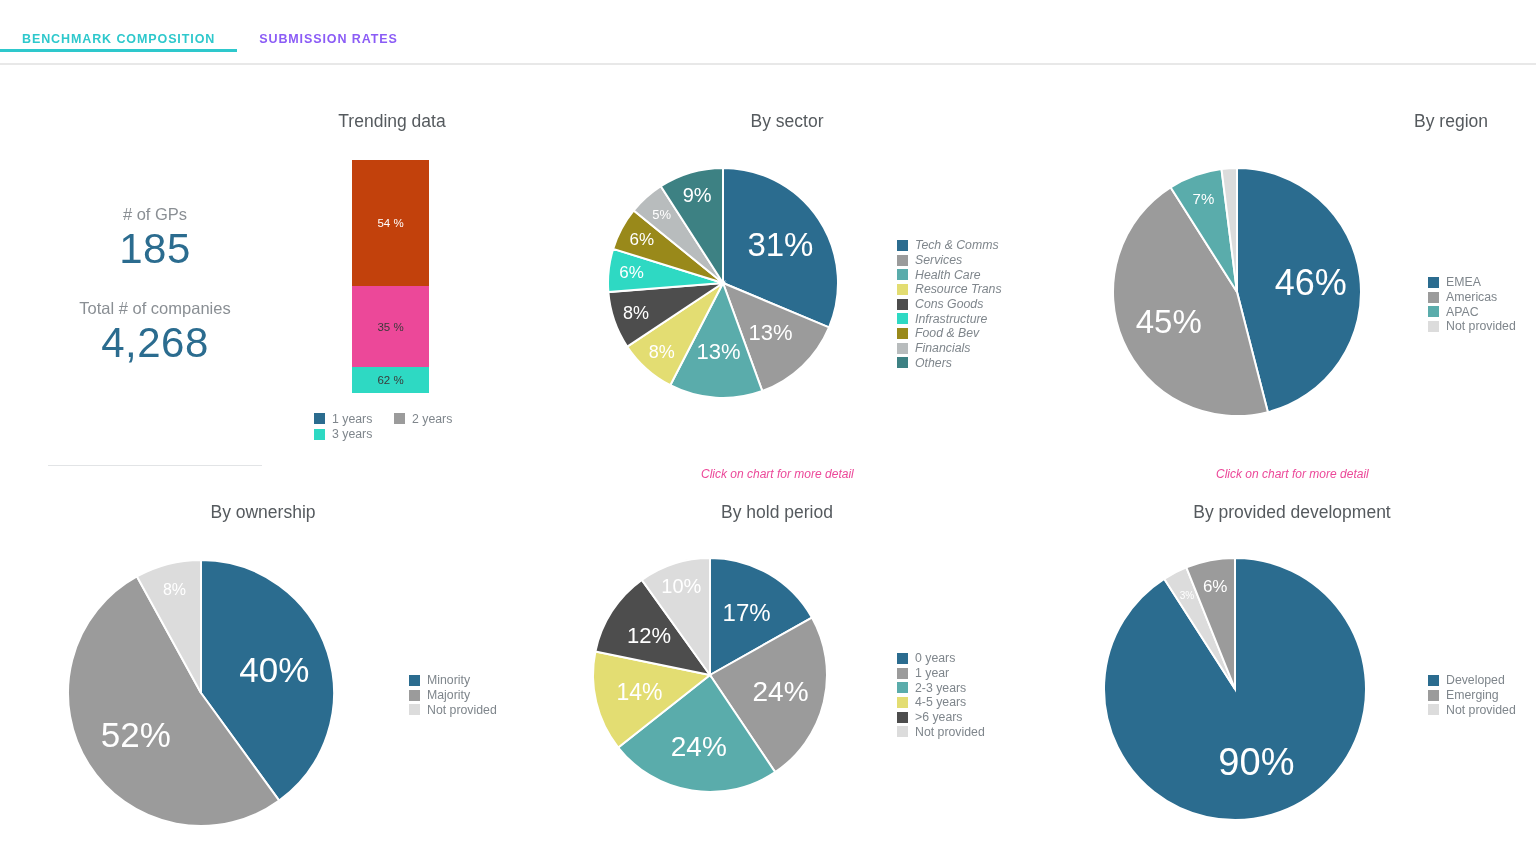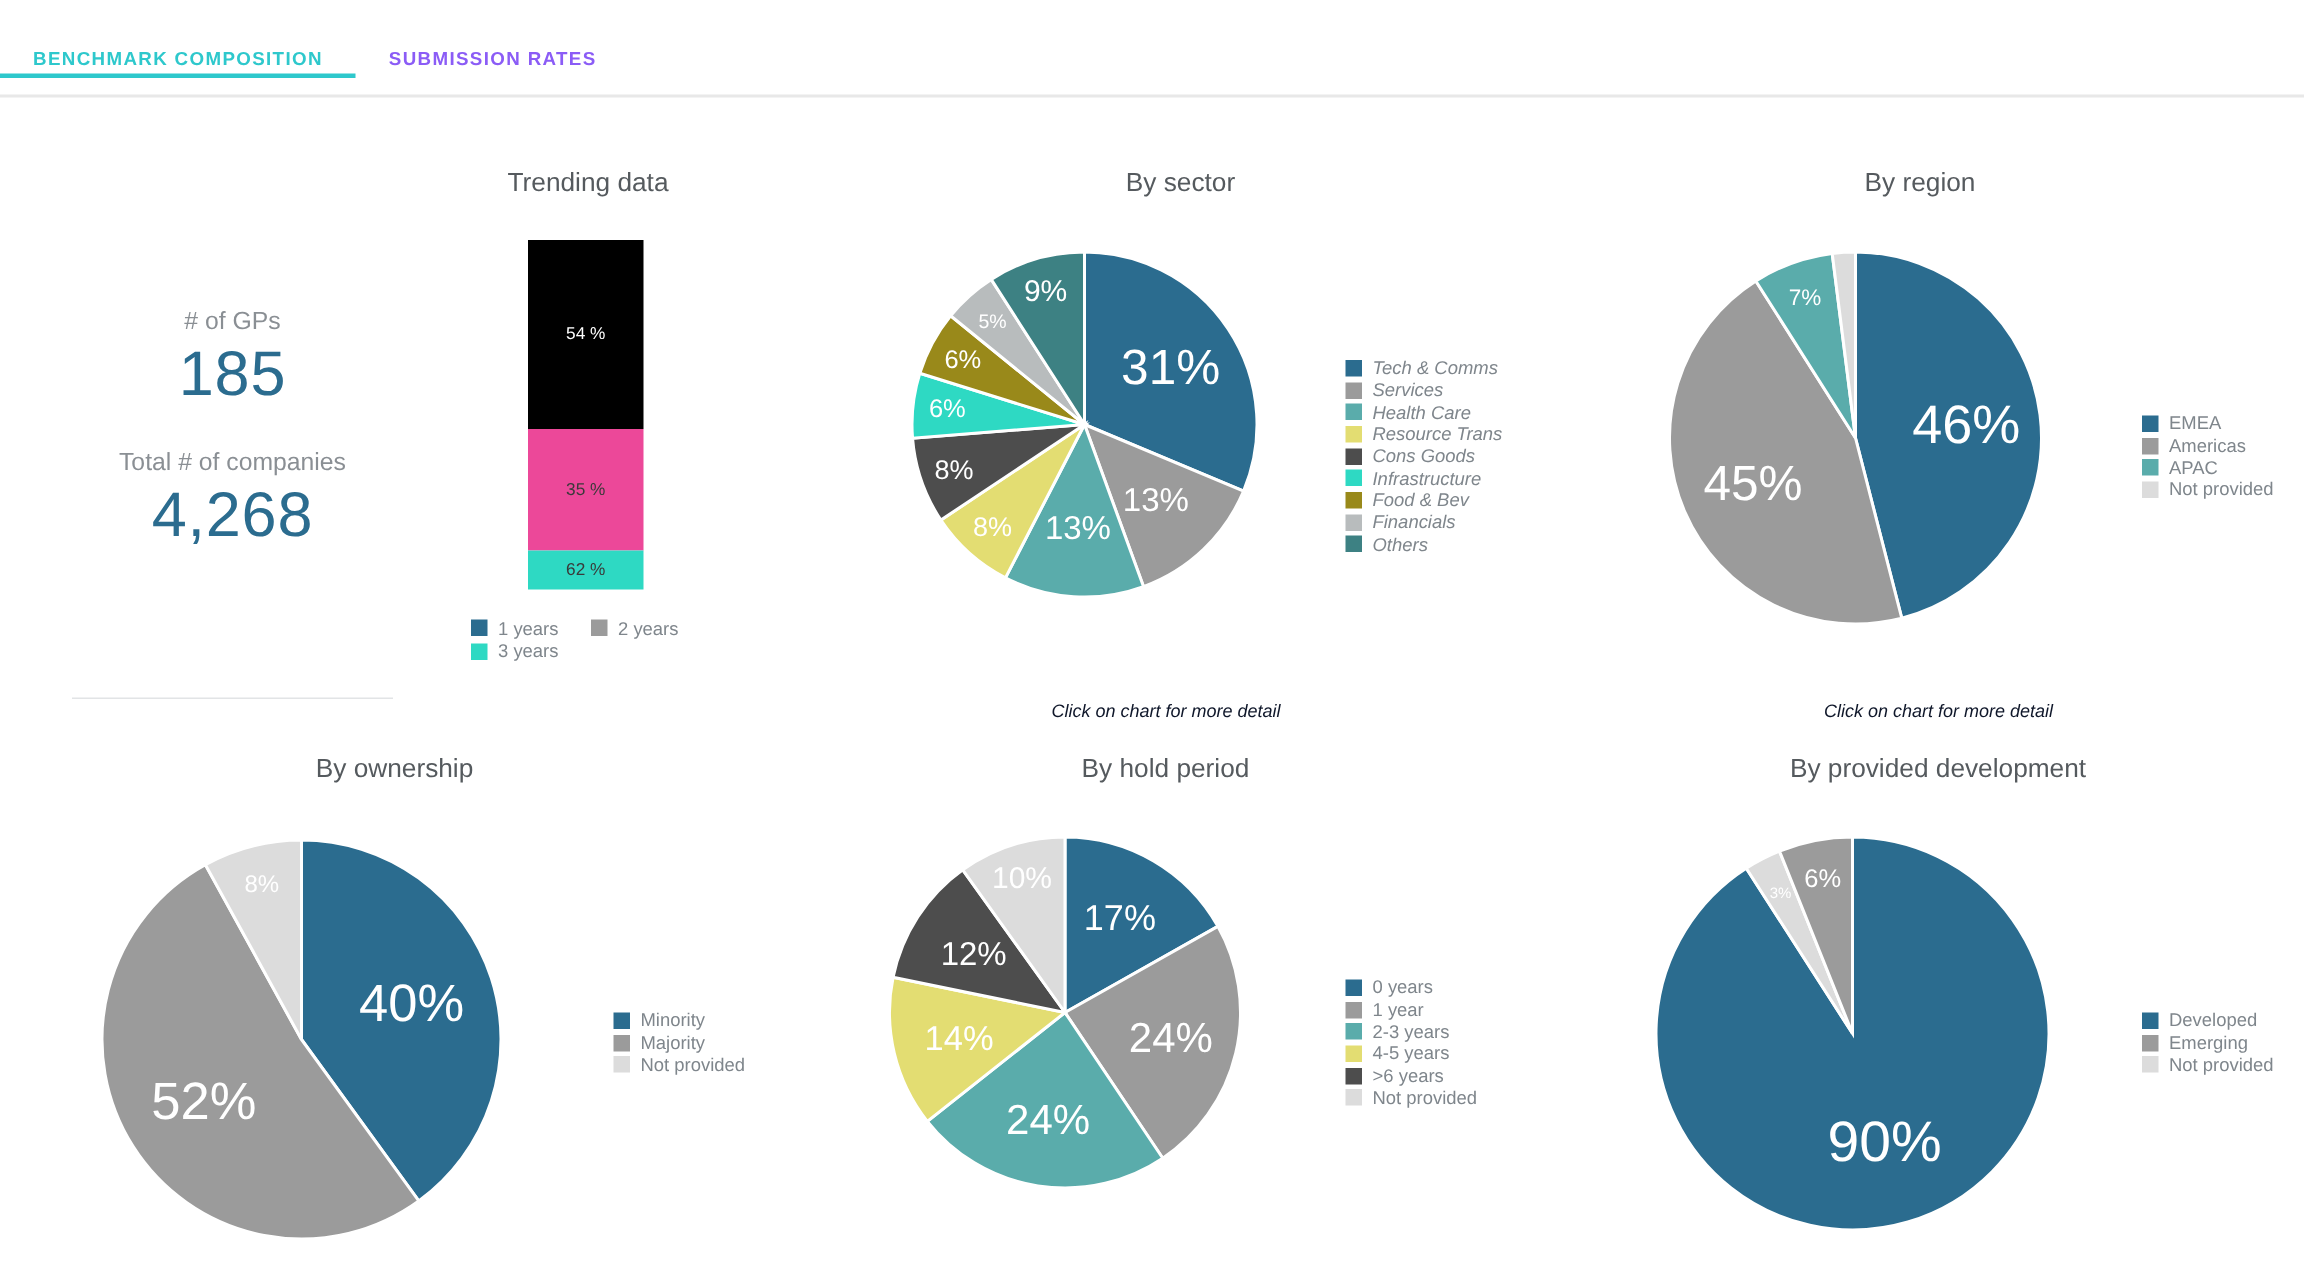--- a/index.html
+++ b/index.html
@@ -86,21 +86,21 @@
   .pie svg { display: block; overflow: visible; }
   .slice-label {
     fill: #ffffff;
     font-family: "Liberation Sans", sans-serif;
     text-anchor: middle;
     dominant-baseline: central;
   }
 
   
   .hint {
-    position: absolute; font-size: 12px; font-style: italic; color: #0f172a;
+    position: absolute; font-size: 12px; font-style: italic; color: #ec4899;
     white-space: nowrap;
   }
 </style>
 </head>
 <body>
 
 <div id="root">
 
   <div class="tabbar">
     <div class="tabbar-underline"></div>
@@ -122,30 +122,30 @@
     </div>
     <div class="stat-block-2">
       <div class="stat-label">Total # of companies</div>
       <div class="stat-value">4,268</div>
     </div>
   </div>
   <div class="stats-rule"></div>
 
   <div class="chart-title" style="left:272px; top:111px; width:240px;">Trending data</div>
   <div class="chart-title" style="left:667px; top:111px; width:240px;">By sector</div>
-  <div class="chart-title" style="left:1160px; top:111px; width:240px;">By region</div>
+  <div class="chart-title" style="left:1248px; top:111px; width:240px;text-align:right;">By region</div>
   <div class="chart-title" style="left:143px; top:502px; width:240px;">By ownership</div>
   <div class="chart-title" style="left:657px; top:502px; width:240px;">By hold period</div>
   <div class="chart-title" style="left:1172px; top:502px; width:240px;">By provided development</div>
 
   <div class="hint" style="left:701px; top:467px;">Click on chart for more detail</div>
   <div class="hint" style="left:1216px; top:467px;">Click on chart for more detail</div>
 
   <div class="stackbar" id="stackbar">
-      <div class="seg" style="height: 54%; background: #000000;">
+      <div class="seg" style="height: 54%; background: #c2410c;">
         <span class="seg-label" style="color: rgb(255, 255, 255);">54 %</span>
       </div>
       <div class="seg" style="height: 35%; background: #ec4899;">
         <span class="seg-label" style="color: rgb(58, 58, 58);">35 %</span>
       </div>
       <div class="seg" style="height: 11%; background: rgb(46, 217, 195);">
         <span class="seg-label" style="color: rgb(58, 58, 58);">62 %</span>
       </div>
     </div>
   <div class="legend legend-inline" id="legend-trending" style="left:314px; top:411px;">

